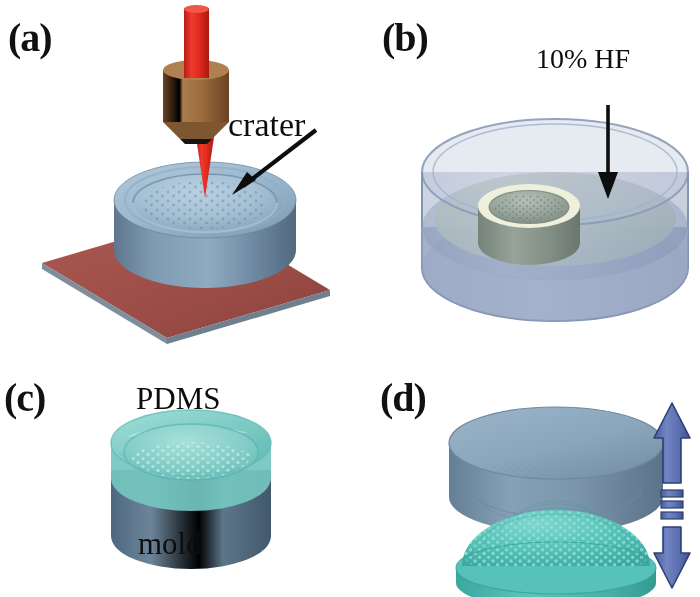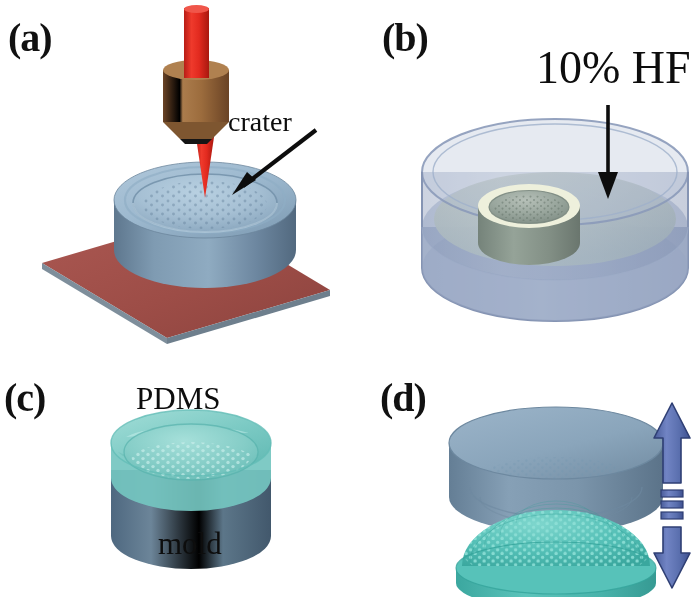--- a/index.html
+++ b/index.html
@@ -24,21 +24,21 @@
     font-weight: bold;
     font-size: 40px;
     color: #111111;
     letter-spacing: -1px;
     line-height: 1;
     user-select: none;
   }
   .anno-text {
     position: absolute;
     font-family: "Liberation Serif", serif;
-    font-size: 28px;
+    font-size: 34px;
     color: #0d0d0d;
     white-space: nowrap;
     line-height: 1;
     user-select: none;
   }
   .anno-text.bold {
     font-weight: normal;
   }
   svg {
     display: block;
@@ -363,19 +363,19 @@
   <div class="panel-label" style="left:8px; top:18px;">(a)</div>
 
   <div class="panel-label" style="left:382px; top:18px;">(b)</div>
 
   <div class="panel-label" style="left:4px; top:378px;">(c)</div>
 
   <div class="panel-label" style="left:380px; top:378px;">(d)</div>
 
   <div class="anno-text" style="left:228px; top:108px;">crater</div>
 
-  <div class="anno-text" style="left:536px; top:45px; font-size:46px;">10% HF</div>
+  <div class="anno-text" style="left:536px; top:45px; font-size:28px;">10% HF</div>
 
   <div class="anno-text bold" style="left:136px; top:383px; font-size:31px;">PDMS</div>
 
-  <div class="anno-text bold" style="left:138px; top:528px; font-size:31px;margin-left:20px;">mold</div>
+  <div class="anno-text bold" style="left:138px; top:528px; font-size:31px;">mold</div>
 
 </div>
 
 </body></html>

